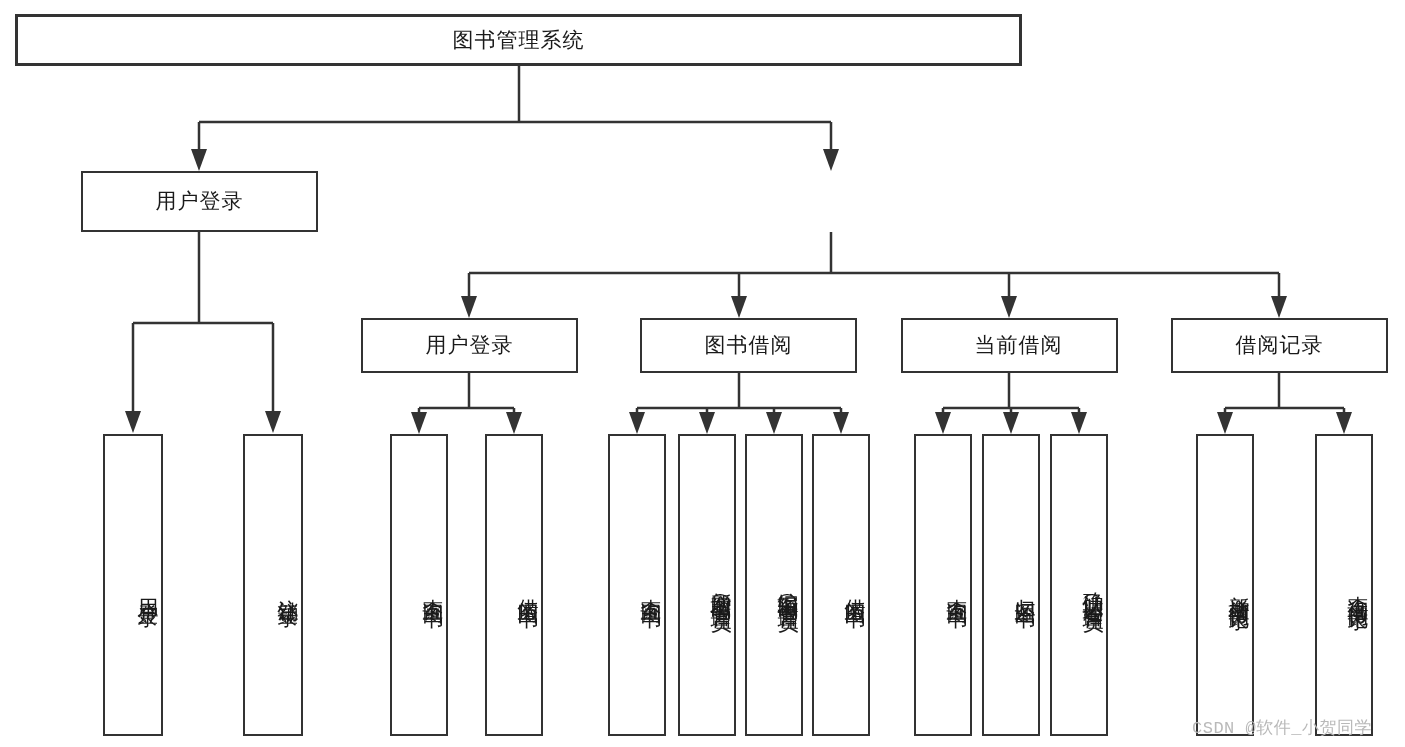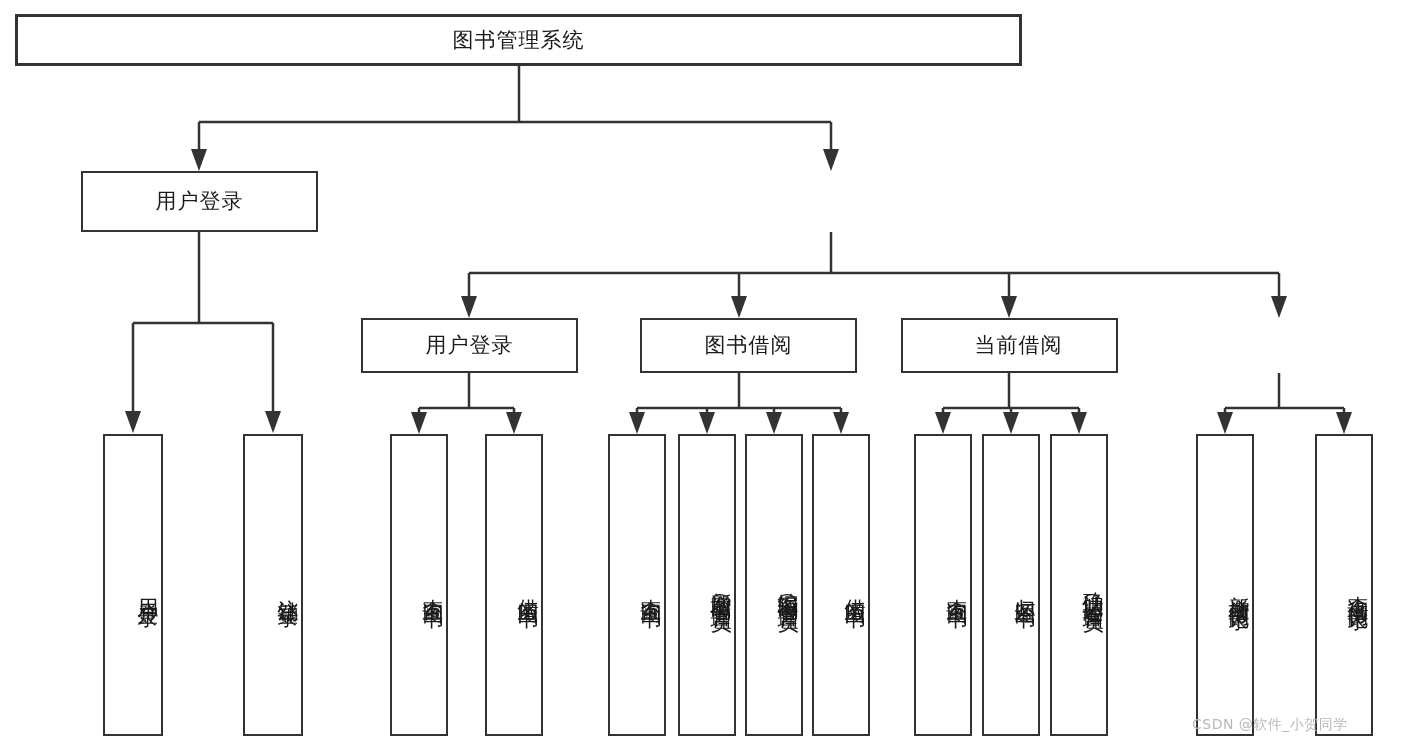--- a/index.html
+++ b/index.html
@@ -57,25 +57,26 @@
   #wires path,#wires line{
     stroke:#333333;
     stroke-width:2.5;
     fill:none;
   }
   #wires polygon{ fill:#333333; }
 
   
   .watermark{
     position:absolute;
-    font-size:14px;
+    font-size:17px;
     color:#b9b9b9;
     white-space:nowrap;
     letter-spacing:0.5px;
     pointer-events:none;
+    font-family:Liberation Mono, monospace;
   }
 </style>
 </head>
 <body>
 
 <div id="canvas">
 
   <svg id="wires" viewBox="0 0 1405 747" xmlns="http://www.w3.org/2000/svg">
 
     <line x1="519" y1="66" x2="519" y2="122"></line>
@@ -154,20 +155,23 @@
   </div>
 
   <div class="node horiz" style="left:631px;top:318px;width:217px;height:55px;margin-left:9px;">
     <span class="lbl">图书借阅</span>
   </div>
 
   <div class="node horiz" style="left:901px;top:318px;width:217px;height:55px;padding-left:18px;">
     <span class="lbl">当前借阅</span>
   </div>
 
+  <div class="node horiz" style="left:1171px;top:318px;width:217px;height:55px;">
+    <span class="lbl">借阅记录</span>
+  </div>
 
   <div class="node vert" style="left:103px;top:434px;width:60px;height:302px;">
     <span class="lbl">用户登录</span>
   </div>
 
   <div class="node vert" style="left:243px;top:434px;width:60px;height:302px;">
     <span class="lbl">注销登录</span>
   </div>
 
   <div class="node vert" style="left:390px;top:434px;width:58px;height:302px;">

